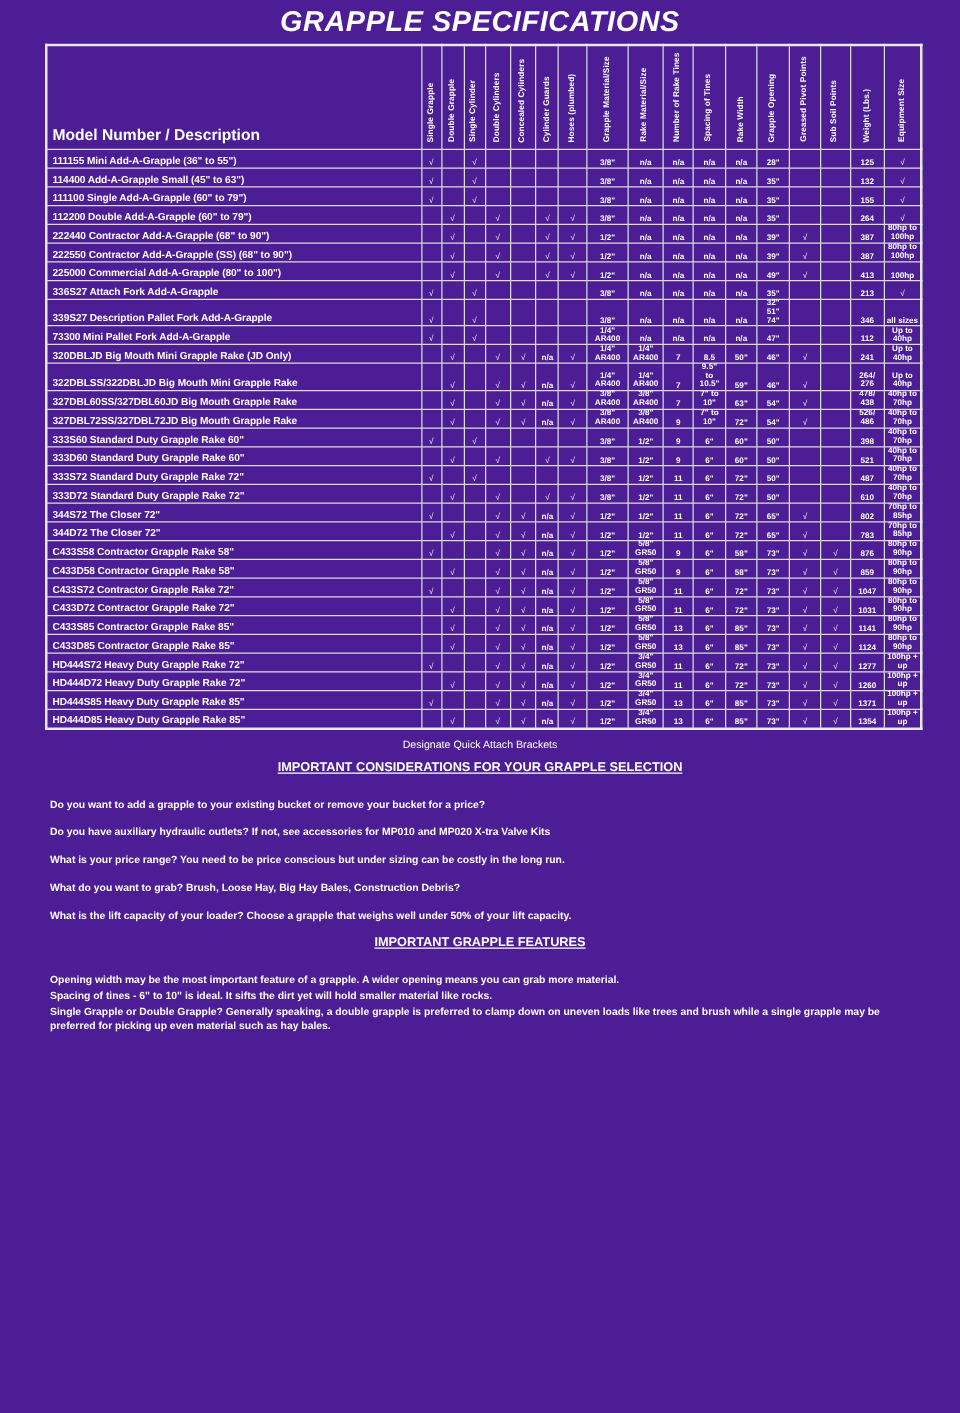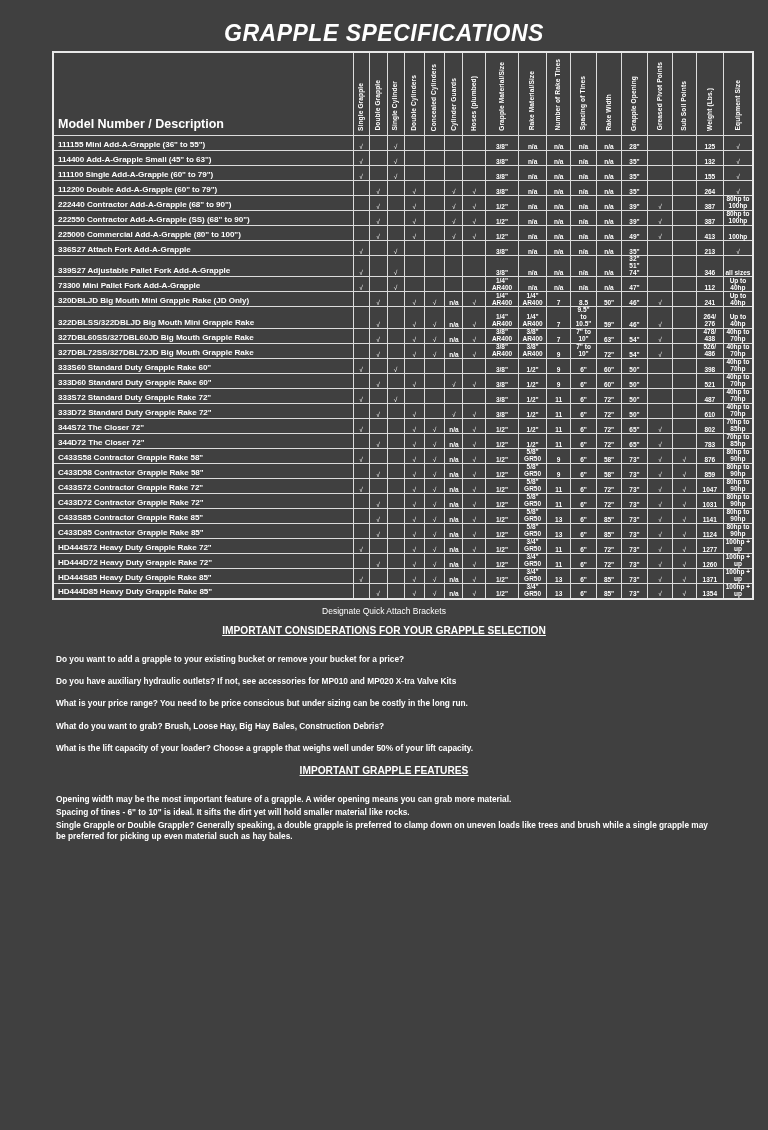--- a/index.html
+++ b/index.html
@@ -6,23 +6,23 @@
   body{
     width:768px;
     background:#000;
     font-family:"Liberation Sans", sans-serif;
     color:#ffffff;
     -webkit-font-smoothing:none;
   }
   .page{
     width:768px;
     min-height:1130px;
-    background:#404040;
+    background:#4c1d95;
     box-sizing:border-box;
-    padding:16px;
+    padding:0;
     position:relative;
   }
   .title{
     text-align:center;
     font-size:23px;
     font-weight:bold;
     font-style:italic;
     letter-spacing:0.5px;
     padding-top:4px;
     padding-bottom:4px;
@@ -335,21 +335,21 @@
             <td class="">n/a</td>
             <td class="">n/a</td>
             <td class="">n/a</td>
             <td class="">35"</td>
             <td class=""></td>
             <td class=""></td>
             <td class="">213</td>
             <td class="chk">√</td>
           </tr>
           <tr>
-            <td class="desc">339S27 Adjustable Pallet Fork Add-A-Grapple</td>
+            <td class="desc">339S27 Description Pallet Fork Add-A-Grapple</td>
             <td class="chk">√</td>
             <td class=""></td>
             <td class="chk">√</td>
             <td class=""></td>
             <td class=""></td>
             <td class=""></td>
             <td class=""></td>
             <td class="">3/8"</td>
             <td class="">n/a</td>
             <td class="">n/a</td>

